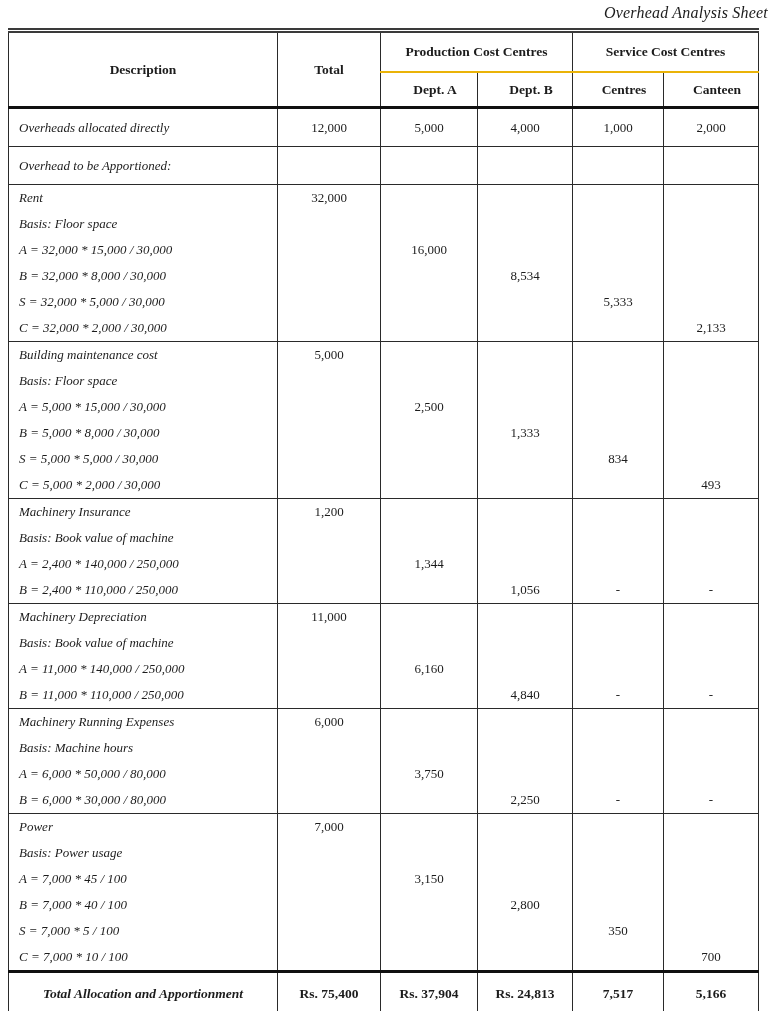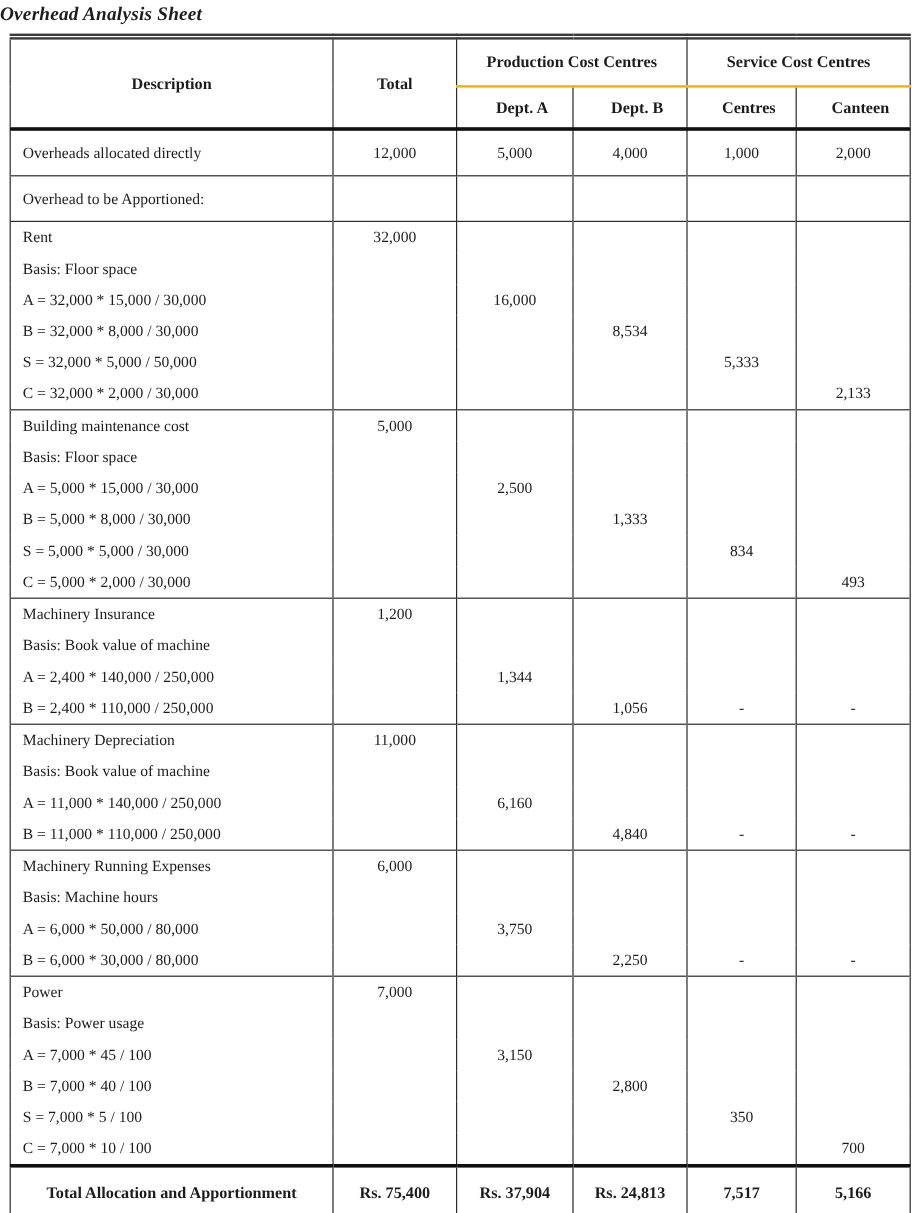--- a/index.html
+++ b/index.html
@@ -13,23 +13,23 @@
     overflow: hidden;
   }
   .page {
     width: 768px;
     height: 1011px;
     box-sizing: border-box;
     padding-top: 2px;
   }
   .doc-title {
     font-size: 16px;
-    font-weight: bold;
+    font-weight: normal;
     font-style: italic;
-    text-align: left;
+    text-align: right;
     margin: 2px 0 6px 0;
     letter-spacing: 0.2px;
   }
   table.sheet {
     border-collapse: collapse;
     table-layout: fixed;
     width: 750px;
     margin-left: 8px;
     border-top: 5px double #3a3a3a;
     border-bottom: 5px double #3a3a3a;
@@ -58,21 +58,21 @@
     font-size: 13.5px;
   }
   tr.head-top th { height: 38px; }
   tr.head-sub th { height: 33px; padding-left: 16px; }
   th.group { border-bottom: 2px solid #eab308; }
   thead { border-bottom: 3px solid #101010; }
 
   tbody td { height: 26px; }
   tbody tr.tall td { height: 37px; }
   tbody tr.section-start td { border-top: 1px solid #2a2a2a; }
-  td.desc { text-align: left; padding-left: 10px; }
+  td.desc { text-align: left; padding-left: 10px; font-style: italic; }
   td.num  { text-align: center; }
 
   tfoot td {
     border-top: 3px solid #101010;
     font-weight: bold;
     text-align: center;
     height: 41px;
     font-size: 13.5px;
   }
   tfoot td.desc { text-align: center; padding-left: 4px; }
@@ -149,21 +149,21 @@
         </tr>
         <tr>
           <td class="desc">B = 32,000 * 8,000 / 30,000</td>
           <td class="num"></td>
           <td class="num"></td>
           <td class="num">8,534</td>
           <td class="num"></td>
           <td class="num"></td>
         </tr>
         <tr>
-          <td class="desc">S = 32,000 * 5,000 / 50,000</td>
+          <td class="desc">S = 32,000 * 5,000 / 30,000</td>
           <td class="num"></td>
           <td class="num"></td>
           <td class="num"></td>
           <td class="num">5,333</td>
           <td class="num"></td>
         </tr>
         <tr>
           <td class="desc">C = 32,000 * 2,000 / 30,000</td>
           <td class="num"></td>
           <td class="num"></td>

